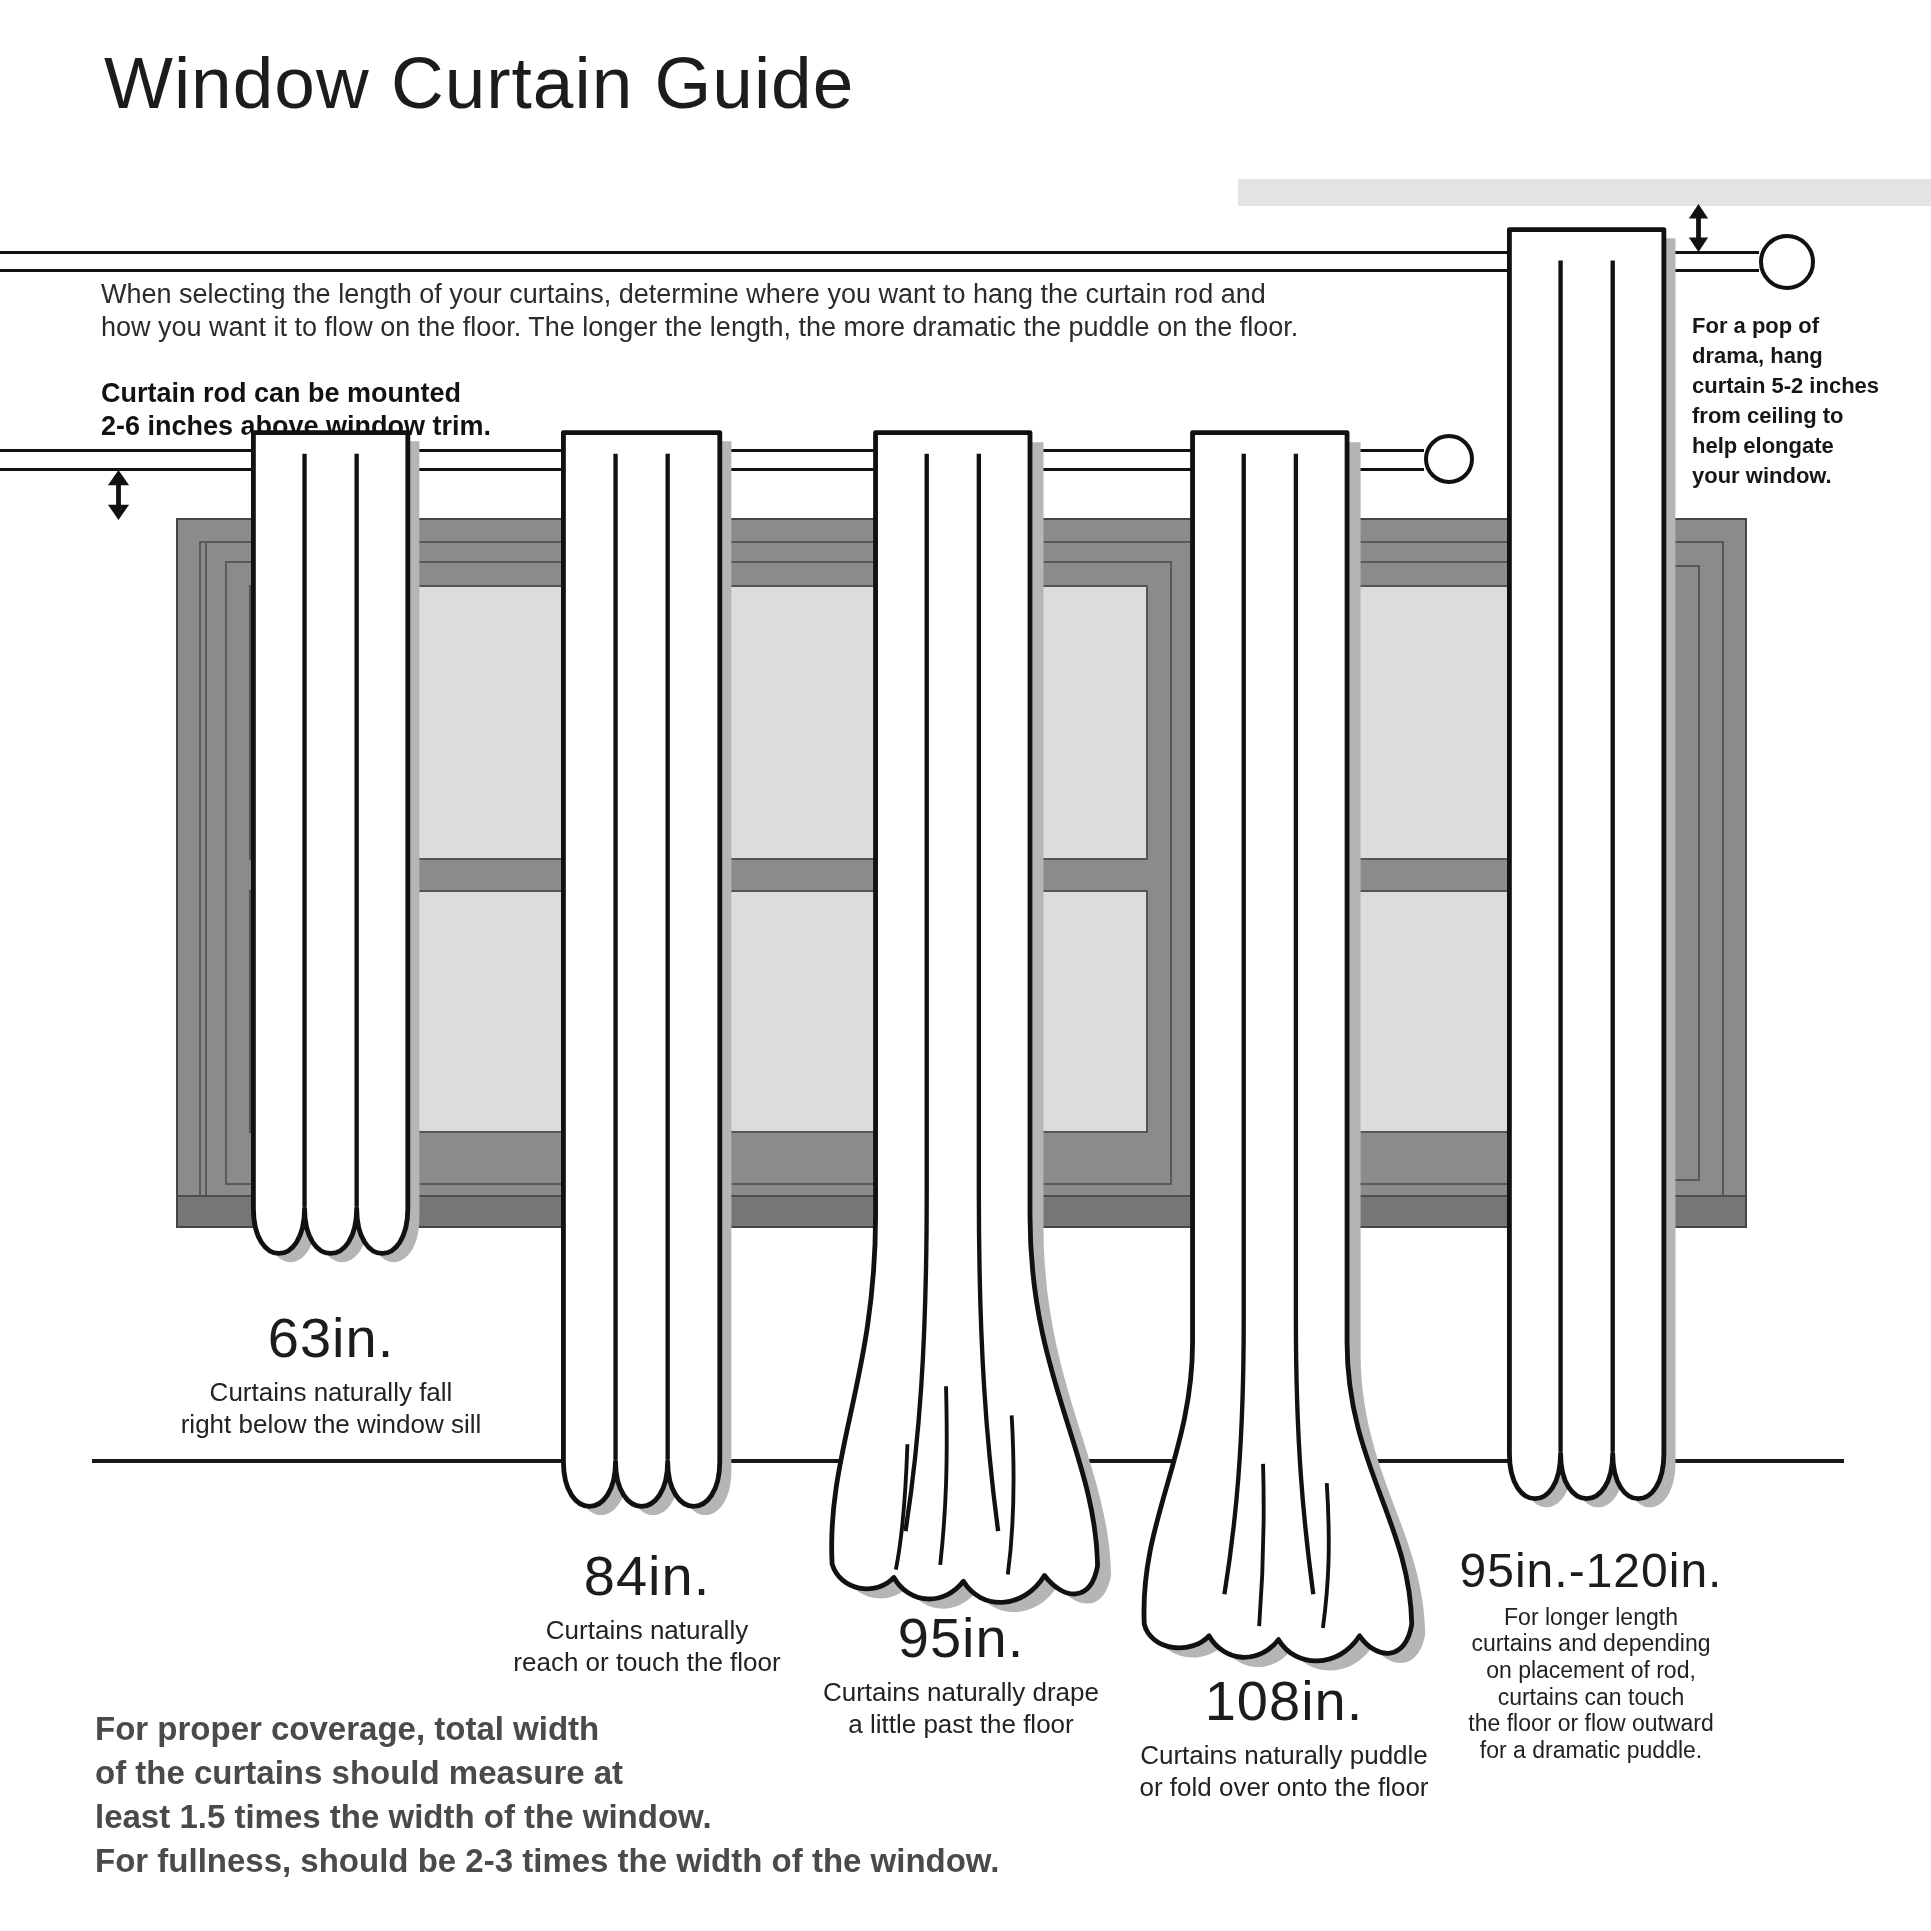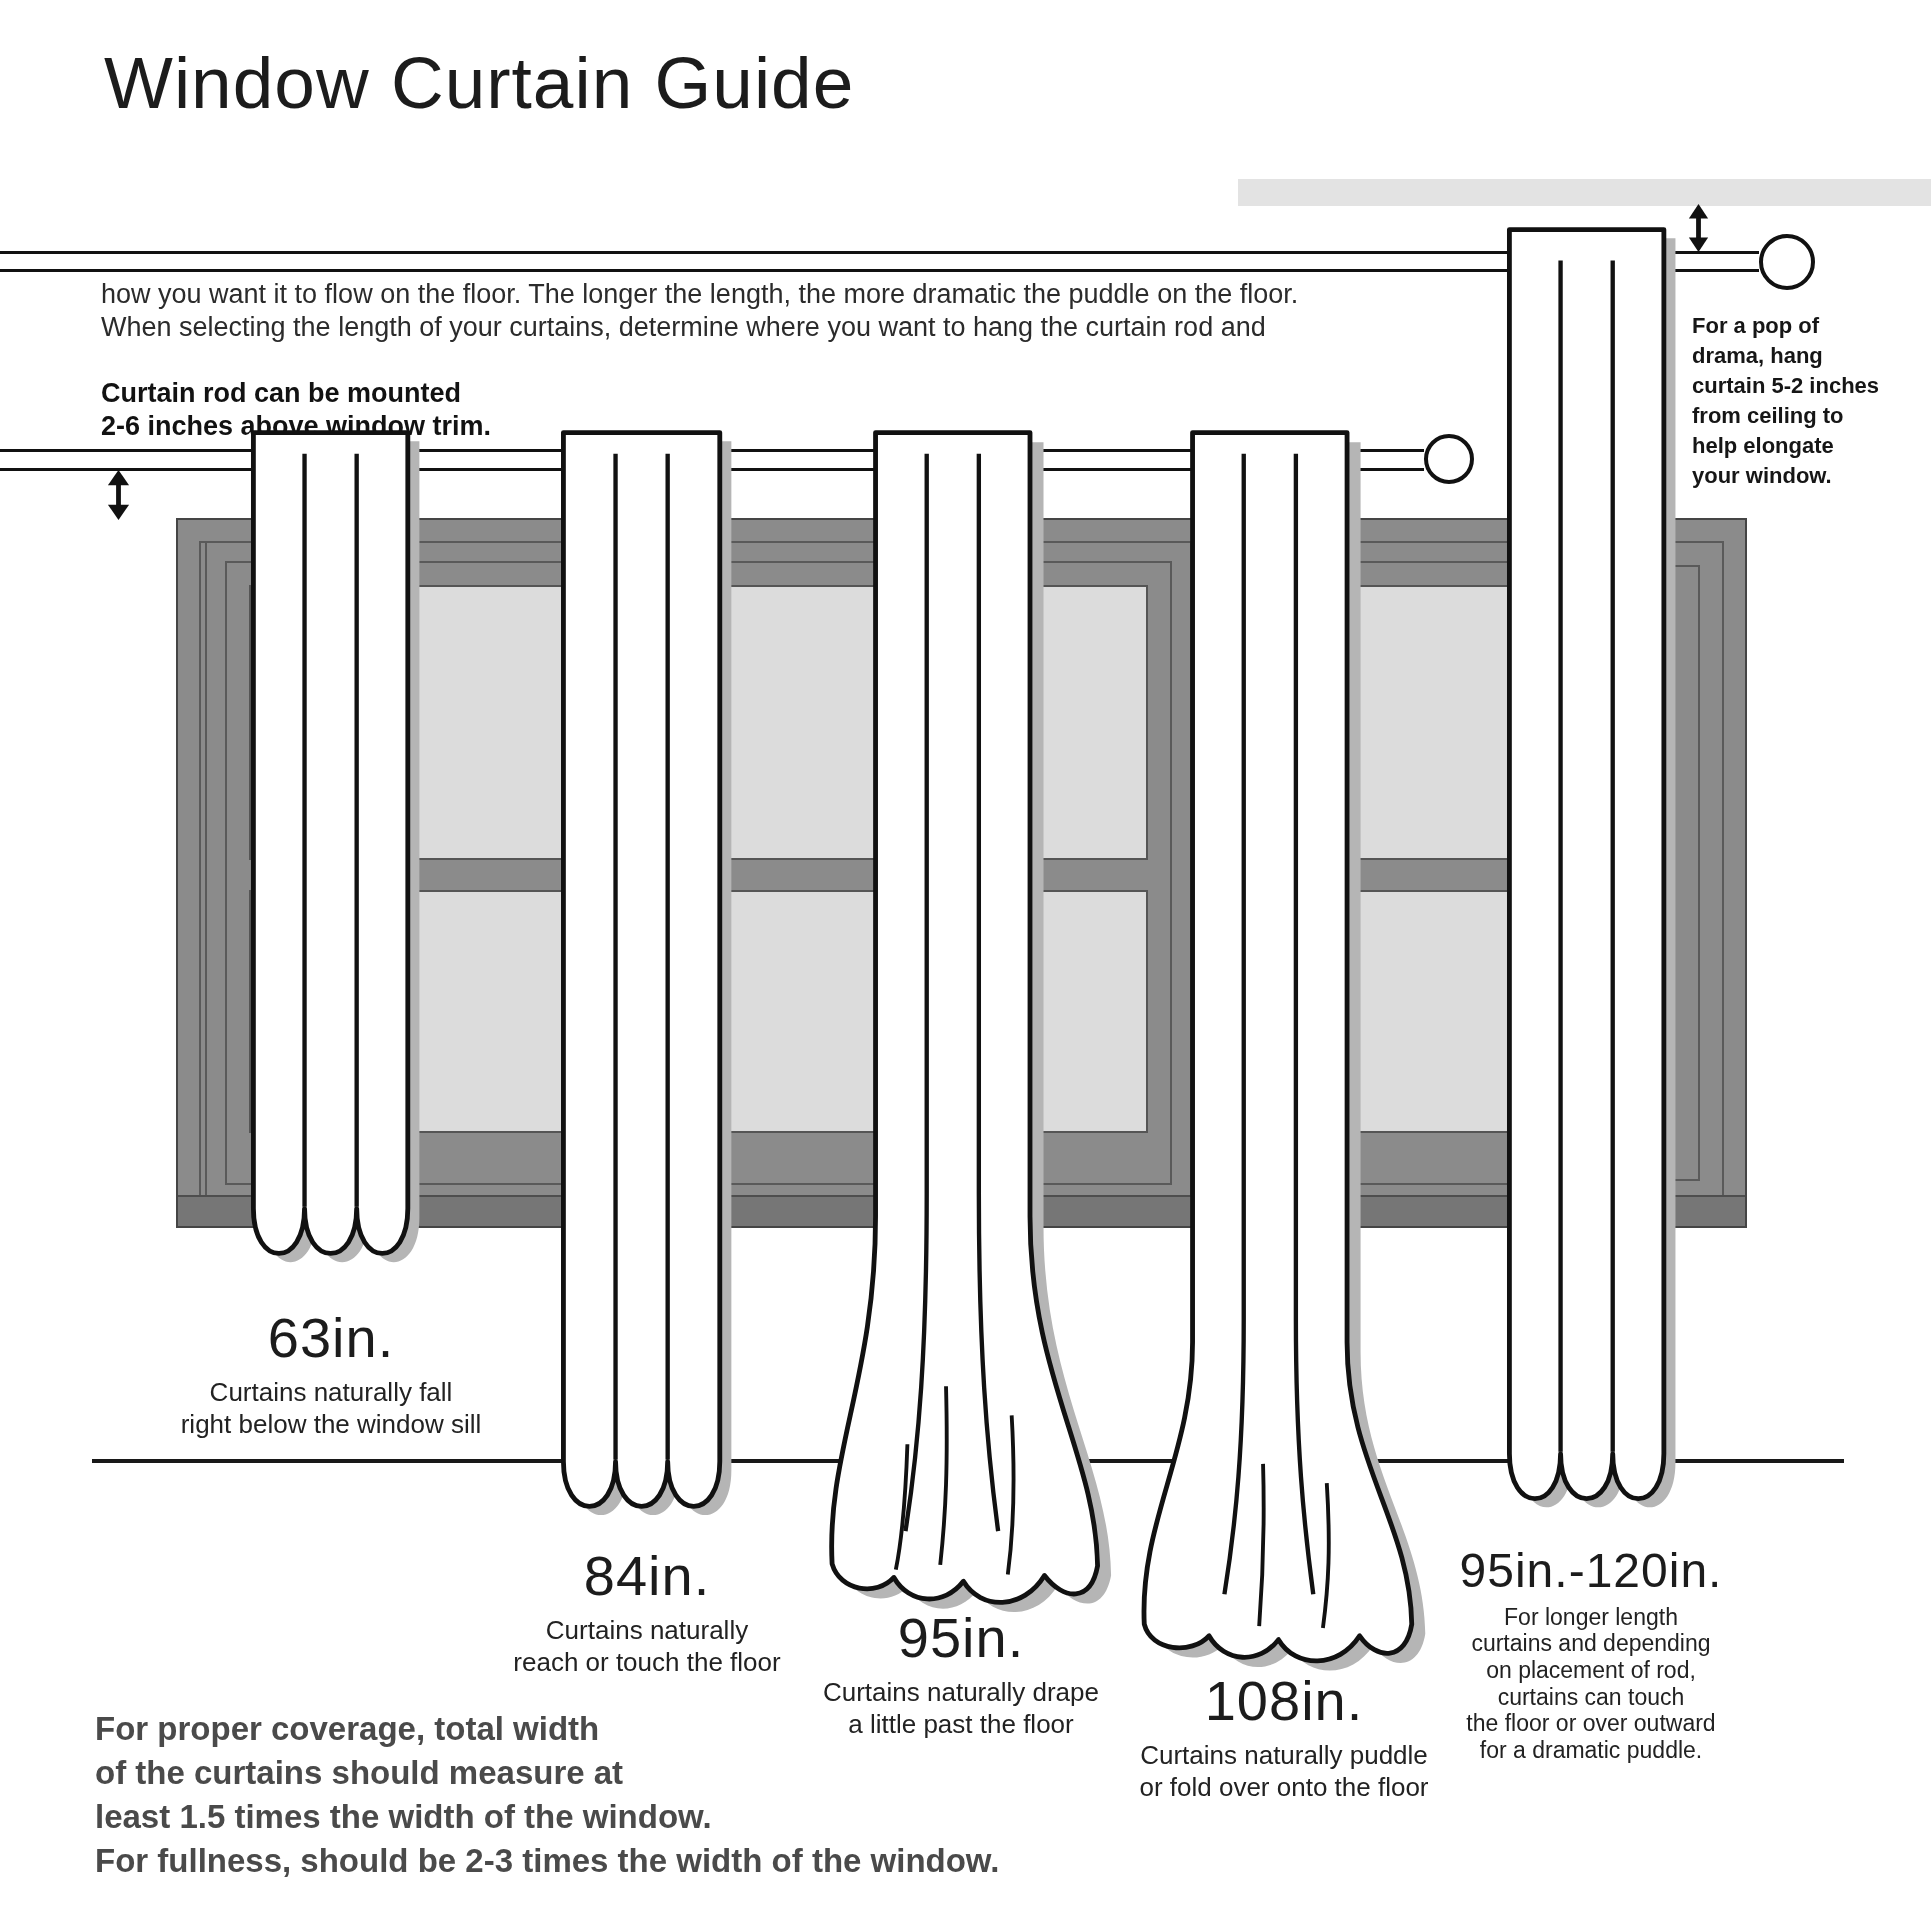--- a/index.html
+++ b/index.html
@@ -46,22 +46,22 @@
 
 <div class="canvas">
 
   <div class="abs title">
     <div>Window Curtain Guide</div>
   </div>
 
   <div class="abs ceiling-bar"></div>
 
   <div class="abs intro">
+    <div>When selecting the length of your curtains, determine where you want to hang the curtain rod and</div>
     <div>how you want it to flow on the floor. The longer the length, the more dramatic the puddle on the floor.</div>
-    <div>When selecting the length of your curtains, determine where you want to hang the curtain rod and</div>
   </div>
 
   <div class="abs rod-note">
     <div>Curtain rod can be mounted</div>
     <div>2-6 inches above window trim.</div>
   </div>
 
   <div class="abs rod upper"></div>
   <div class="abs finial upper"></div>
   <div class="abs rod main"></div>
@@ -205,21 +205,21 @@
     </div>
   </div>
 
   <div class="abs len-label small" style="left:1388px;top:1543px;">
     <div class="big">95in.-120in.</div>
     <div class="cap">
       <div>For longer length</div>
       <div>curtains and depending</div>
       <div>on placement of rod,</div>
       <div>curtains can touch</div>
-      <div>the floor or over outward</div>
+      <div>the floor or flow outward</div>
       <div>for a dramatic puddle.</div>
     </div>
   </div>
 
   <div class="abs coverage">
     <div>For proper coverage, total width</div>
     <div>of the curtains should measure at</div>
     <div>least 1.5 times the width of the window.</div>
     <div>For fullness, should be 2-3 times the width of the window.</div>
   </div>

